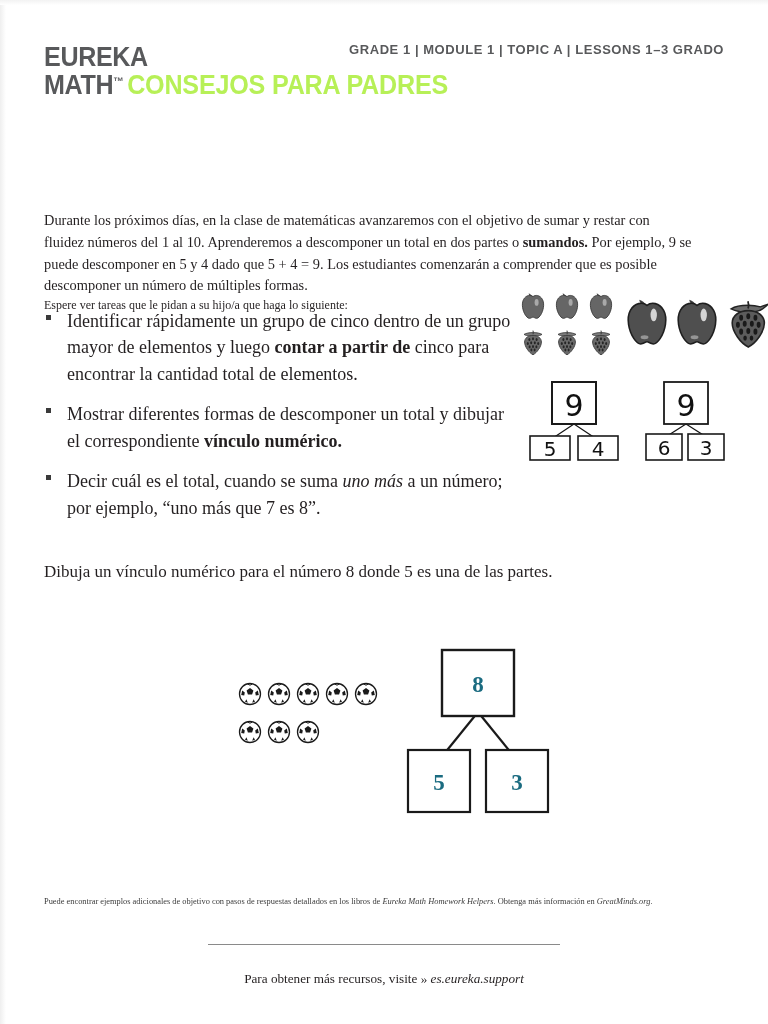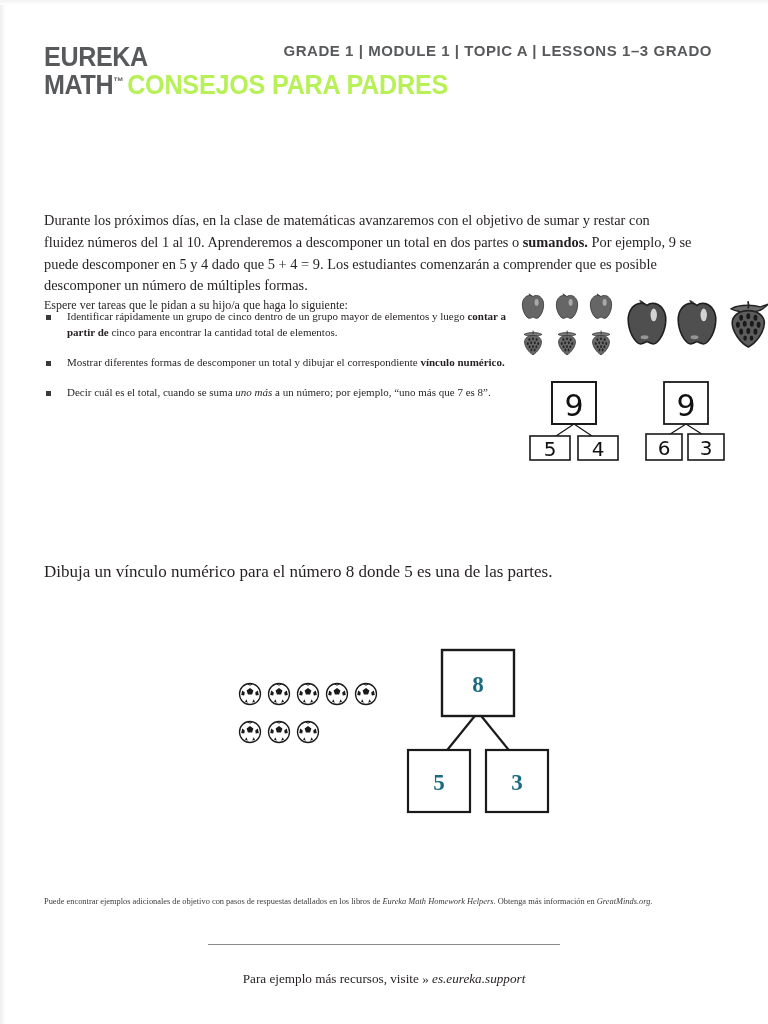--- a/index.html
+++ b/index.html
@@ -34,24 +34,24 @@
   
   .header {
     position: absolute;
     left: 44px;
     top: 36px;
     width: 680px;
     height: 80px;
   }
   .meta-line {
     position: absolute;
-    right: 12px;
+    right: 0;
     top: 6px;
     font-family: "Liberation Sans", sans-serif;
-    font-size: 15px;
+    font-size: 13px;
     font-weight: bold;
     letter-spacing: 0.55px;
     color: #58595b;
     white-space: nowrap;
   }
   .logo-block {
     position: absolute;
     left: 0;
     top: 8px;
     white-space: nowrap;
@@ -132,21 +132,21 @@
     top: 308px;
     width: 475px;
     margin: 0;
     padding: 0;
     list-style: none;
   }
   ul.tasks li {
     position: relative;
     padding-left: 23px;
     margin-bottom: 14px;
-    font-size: 11px;
+    font-size: 18px;
     line-height: 1.47;
   }
   ul.tasks li .sq {
     position: absolute;
     left: 2px;
     top: 7px;
     width: 5px;
     height: 5px;
     background: #3a3a3a;
   }
@@ -527,14 +527,14 @@
       <text x="80" y="46" text-anchor="middle" font-family="'Liberation Serif',serif" font-weight="bold" font-size="23" fill="#1a6b80">8</text>
       <text x="41" y="144" text-anchor="middle" font-family="'Liberation Serif',serif" font-weight="bold" font-size="23" fill="#1a6b80">5</text>
       <text x="119" y="144" text-anchor="middle" font-family="'Liberation Serif',serif" font-weight="bold" font-size="23" fill="#1a6b80">3</text>
     </svg>
   </div>
 
   <p class="fine-print"><span>Puede encontrar ejemplos adicionales de objetivo con pasos de respuestas detallados en los libros de </span><i>Eureka Math Homework Helpers</i><span>. Obtenga más información en </span><i>GreatMinds.org</i><span>.</span></p>
 
   <div class="footer-rule"></div>
 
-  <p class="footer-line"><span>Para ejemplo más recursos, visite » </span><i>es.eureka.support</i></p>
+  <p class="footer-line"><span>Para obtener más recursos, visite » </span><i>es.eureka.support</i></p>
 </div>
 
 </body></html>

